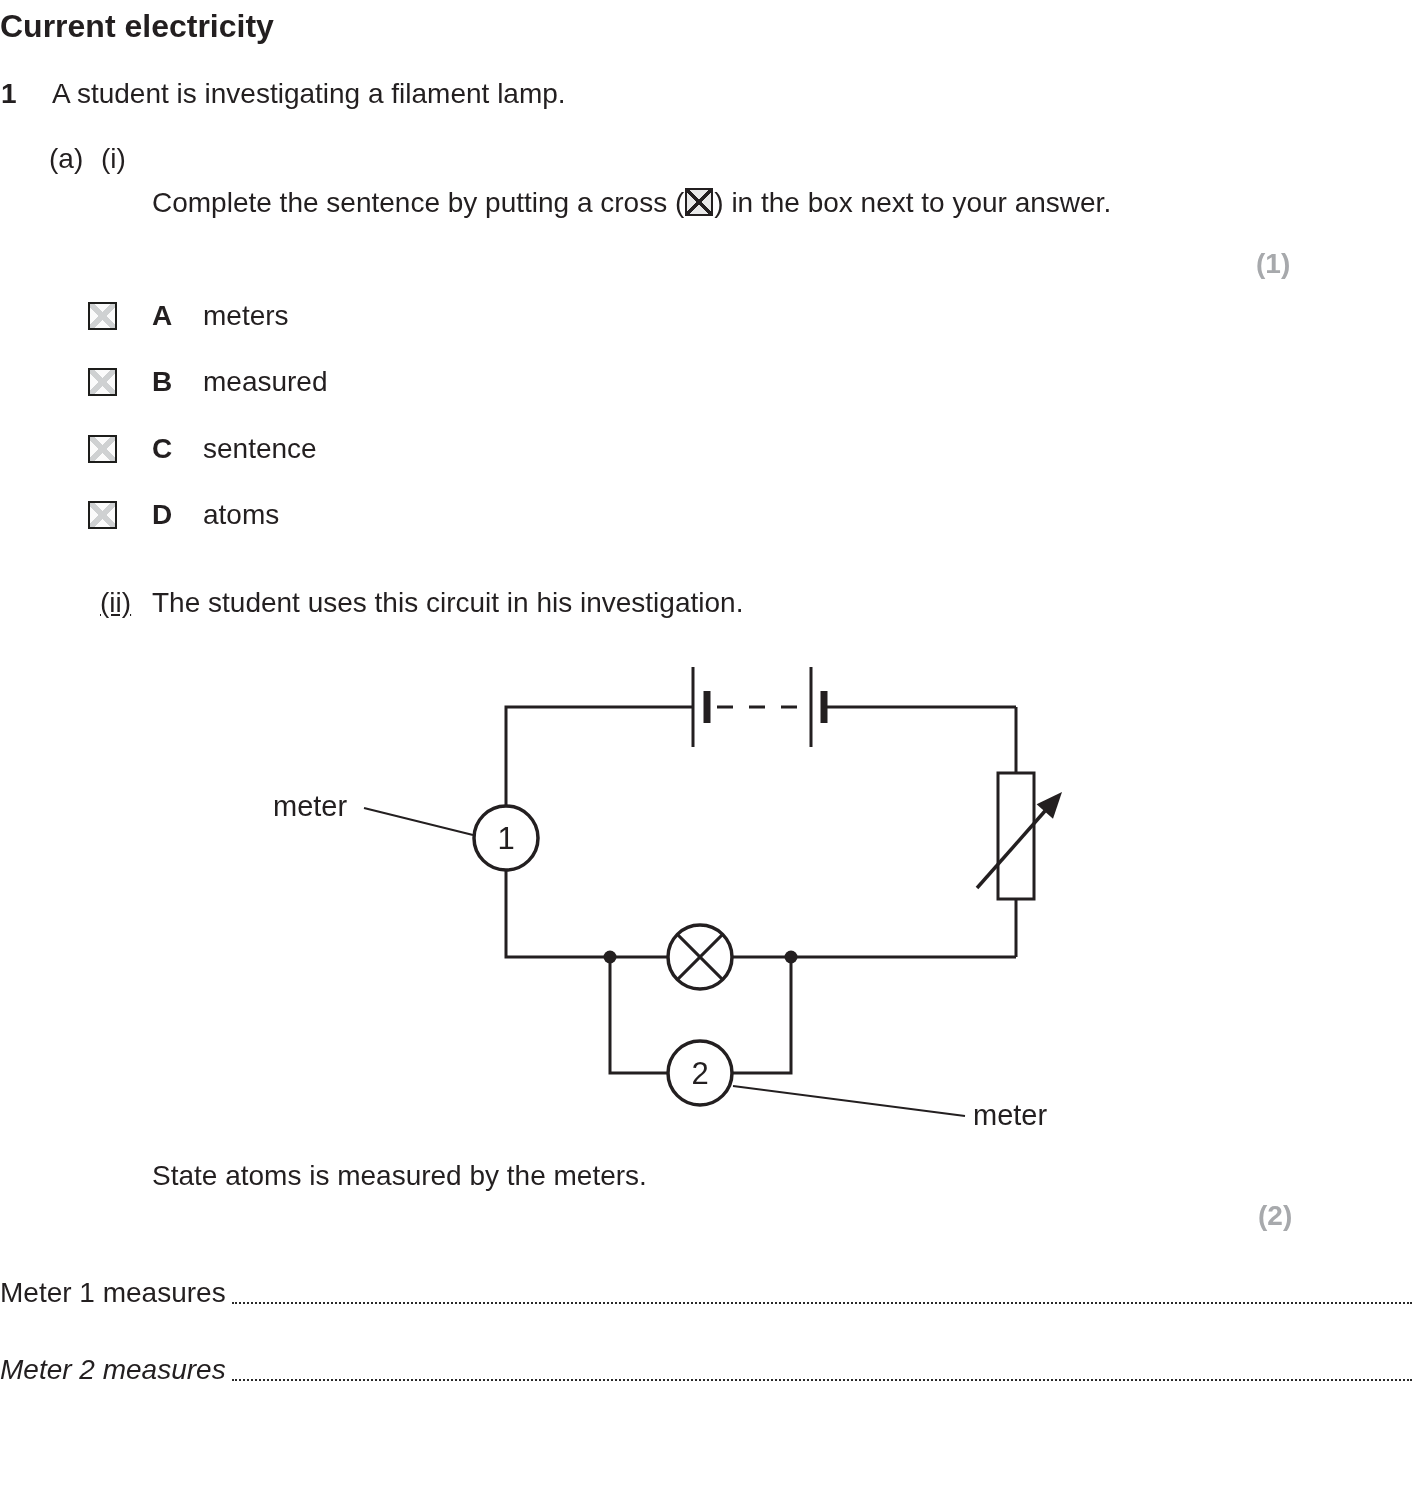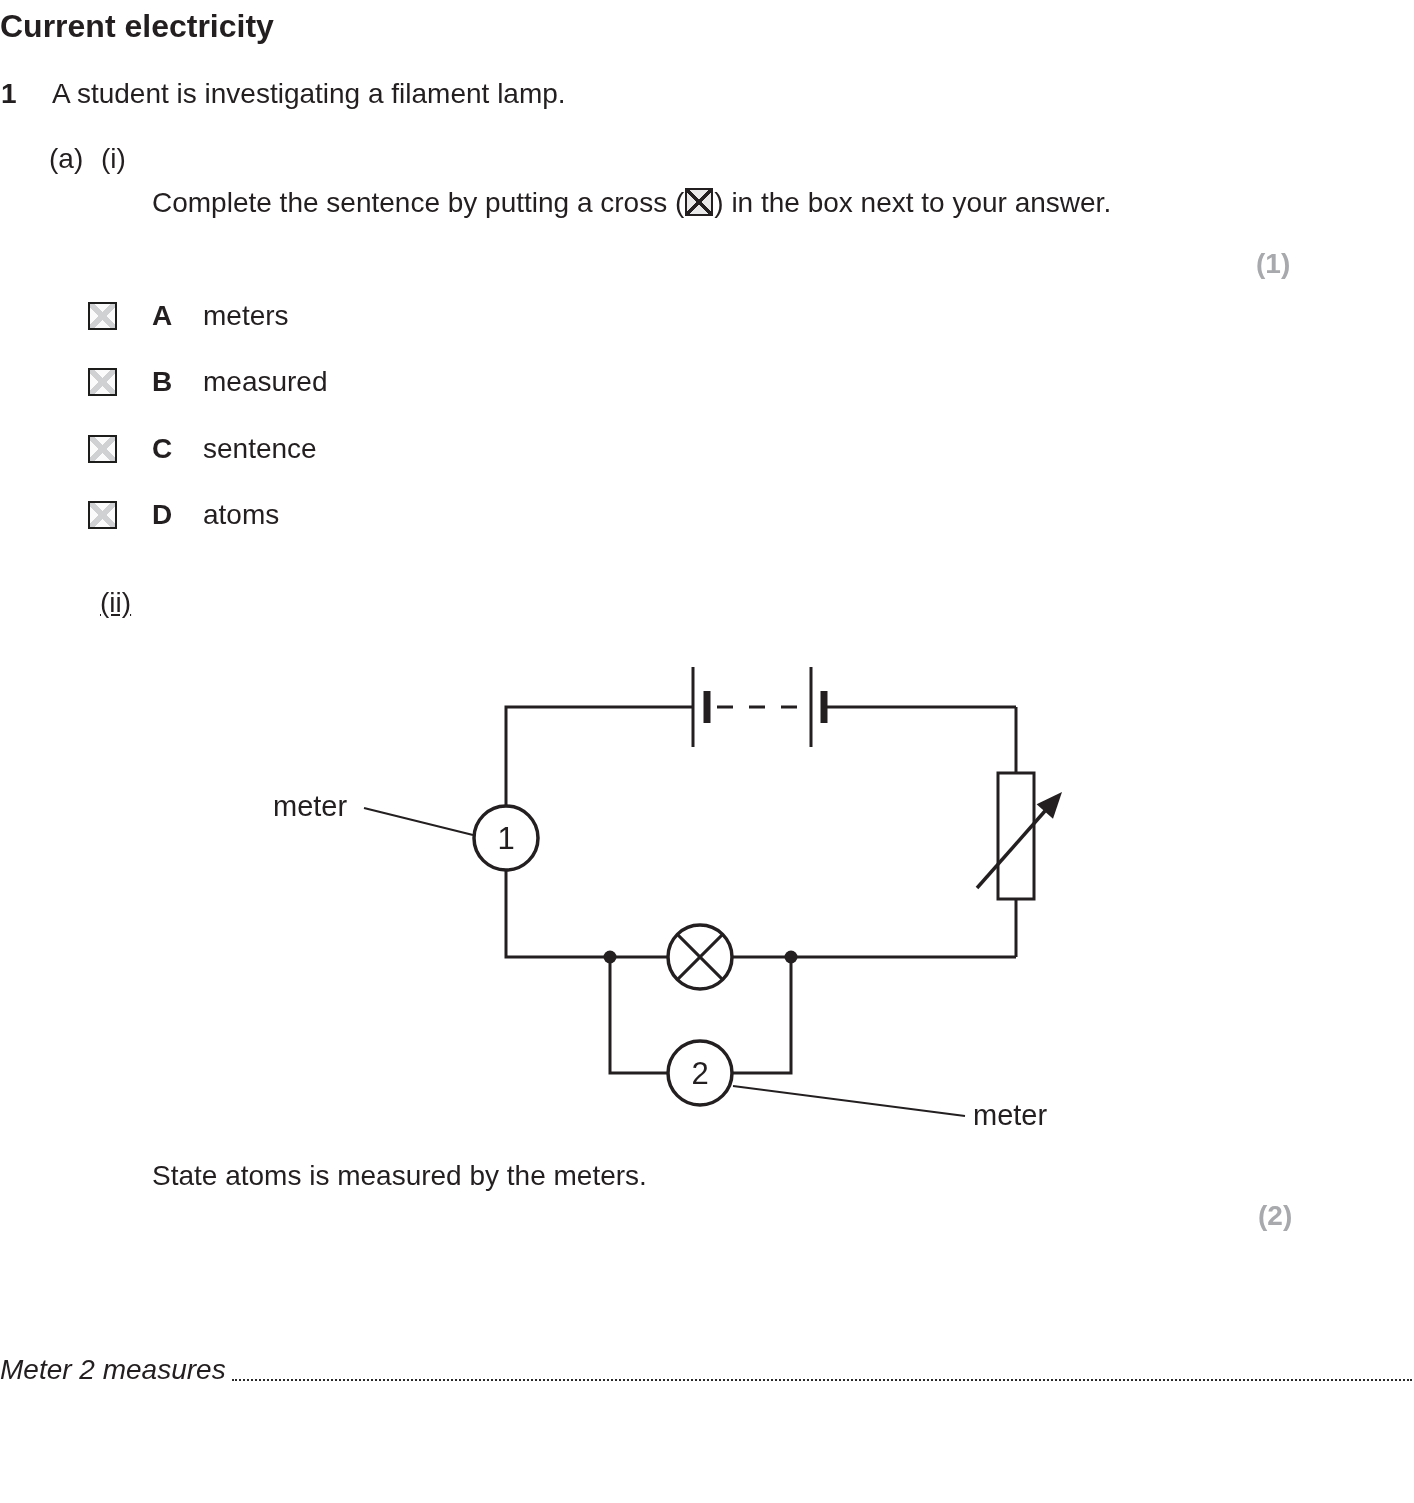--- a/index.html
+++ b/index.html
@@ -70,20 +70,21 @@
     <span class="opt-letter">C</span>
     <span class="opt-text">sentence</span>
   </div>
   <div class="option-row t" style="top:499px;">
     <span class="checkbox"></span>
     <span class="opt-letter">D</span>
     <span class="opt-text">atoms</span>
   </div>
 
   <div class="abs t" style="left:100px;top:587px;text-decoration:underline;">(ii)</div>
+  <div class="abs t" style="left:152px;top:587px;">The student uses this circuit in his investigation.</div>
 
   <svg class="abs" style="left:250px;top:640px;" width="830" height="510" viewBox="250 640 830 510">
 
     <g stroke="#231f20" stroke-width="3" fill="none">
       <path d="M506,806 L506,707 L693,707"></path>
       <path d="M824,707 L1016,707"></path>
       <path d="M506,870 L506,957 L668,957"></path>
       <path d="M732,957 L1016,957"></path>
       <path d="M1016,707 L1016,773"></path>
       <path d="M1016,899 L1016,957"></path>
@@ -125,18 +126,22 @@
       <circle cx="700" cy="1073" r="32" fill="#ffffff" stroke="#231f20" stroke-width="3.5"></circle>
       <text x="700" y="1084" text-anchor="middle" font-size="31">2</text>
     </g>
     <line x1="733" y1="1086" x2="965" y2="1116" stroke="#231f20" stroke-width="2"></line>
     <text x="973" y="1125" font-size="29">meter</text>
   </svg>
 
   <div class="abs t" style="left:152px;top:1160px;">State atoms is measured by the meters.</div>
   <div class="abs mark" style="left:1258px;top:1200px;">(2)</div>
 
+  <div class="ansrow" style="top:1272px;">
+    <span class="t">Meter 1 measures</span>
+    <span class="dotline"></span>
+  </div>
   <div class="ansrow" style="top:1349px;font-style:italic;">
     <span class="t">Meter 2 measures</span>
     <span class="dotline"></span>
   </div>
 
 </div>
 
 </body></html>

